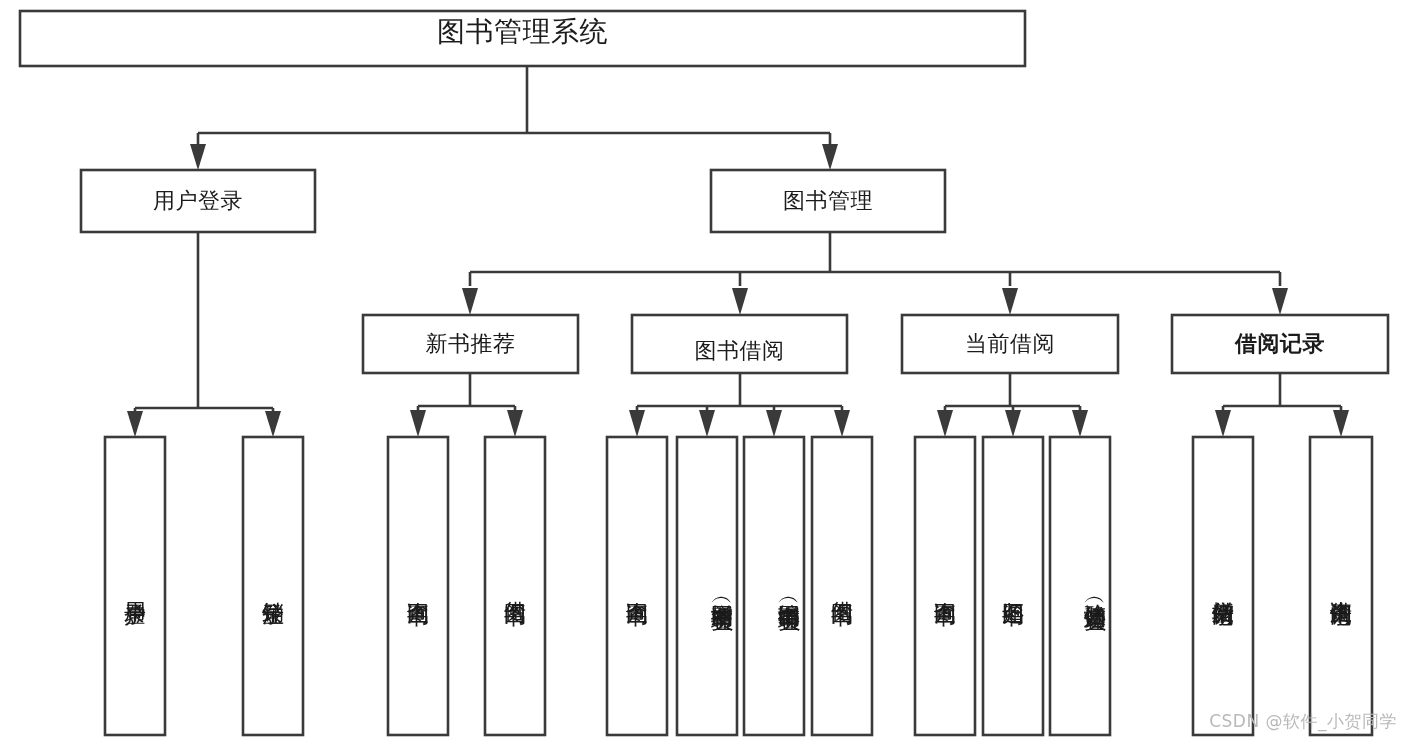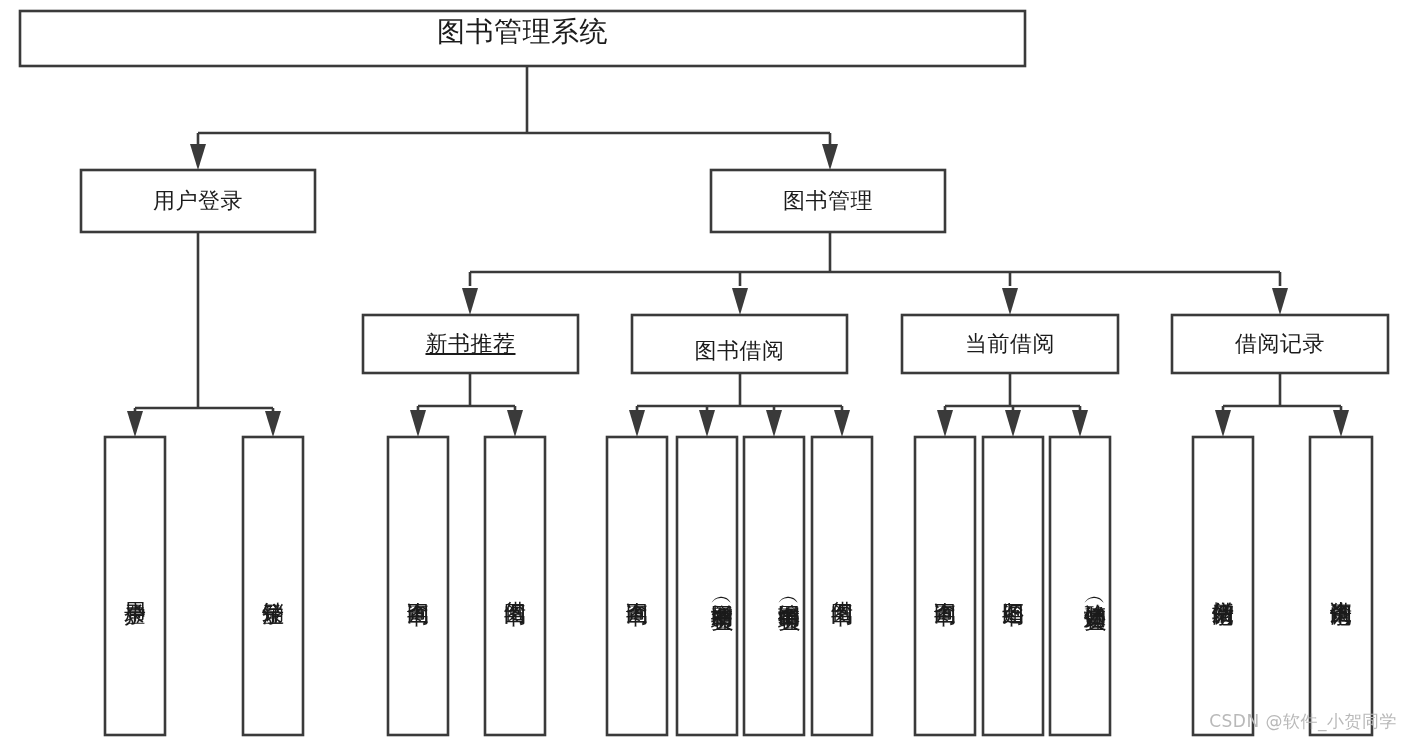--- a/index.html
+++ b/index.html
@@ -183,24 +183,24 @@
       <polygon class="arrow-head" points="1341,437 1333,410 1349,410"></polygon>
     </g>
 
   </svg>
 
   <div class="node-label-h" style="left:20px; top:11px; width:1005px; height:42px; font-size:28px;">图书管理系统</div>
 
   <div class="node-label-h" style="left:81px; top:170px; width:234px; height:62px;">用户登录</div>
   <div class="node-label-h" style="left:711px; top:170px; width:234px; height:62px;">图书管理</div>
 
-  <div class="node-label-h" style="left:363px; top:315px; width:215px; height:58px;text-decoration:underline;">新书推荐</div>
+  <div class="node-label-h" style="left:363px; top:315px; width:215px; height:58px;">新书推荐</div>
   <div class="node-label-h" style="left:632px; top:315px; width:215px; height:73px;">图书借阅</div>
   <div class="node-label-h" style="left:902px; top:315px; width:216px; height:58px;border-radius:15px;">当前借阅</div>
-  <div class="node-label-h" style="left:1172px; top:315px; width:216px; height:58px;">借阅记录</div>
+  <div class="node-label-h" style="left:1172px; top:315px; width:216px; height:58px;font-weight:bold;">借阅记录</div>
 
   <div class="node-label-v" style="left:105px; top:437px; width:60px; height:298px;">用户登录</div>
   <div class="node-label-v" style="left:243px; top:437px; width:60px; height:298px;">注销登录</div>
 
   <div class="node-label-v" style="left:388px; top:437px; width:60px; height:298px;">查询图书</div>
   <div class="node-label-v" style="left:485px; top:437px; width:60px; height:298px;">借阅图书</div>
 
   <div class="node-label-v" style="left:607px; top:437px; width:60px; height:298px;">查询图书</div>
   <div class="node-label-v" style="left:677px; top:437px; width:60px; height:298px; align-items:flex-start; padding-top:8px; box-sizing:border-box;">新增图书（管理员）</div>
   <div class="node-label-v" style="left:744px; top:437px; width:60px; height:298px; align-items:flex-start; padding-top:8px; box-sizing:border-box;">编辑图书（管理员）</div>

